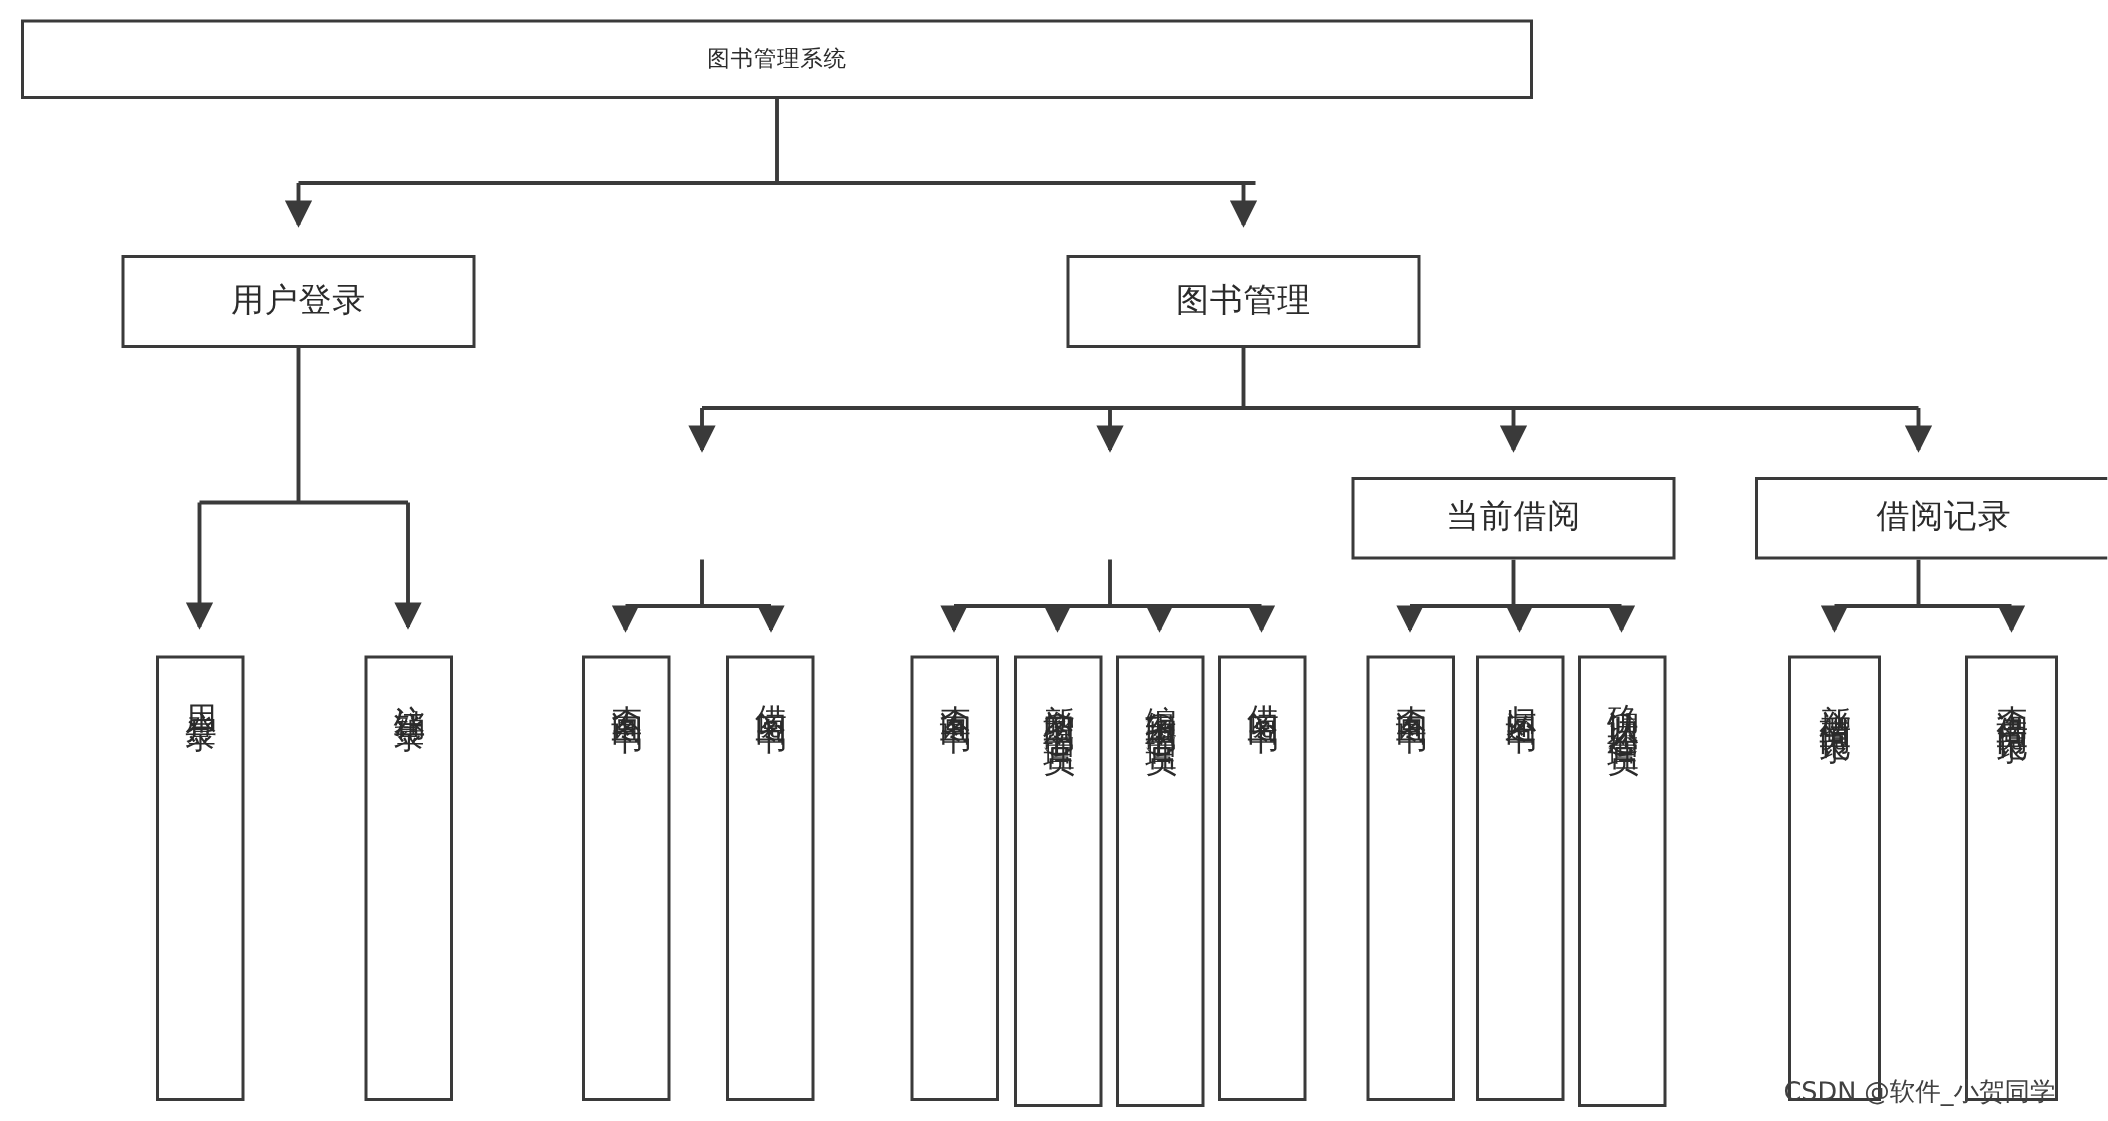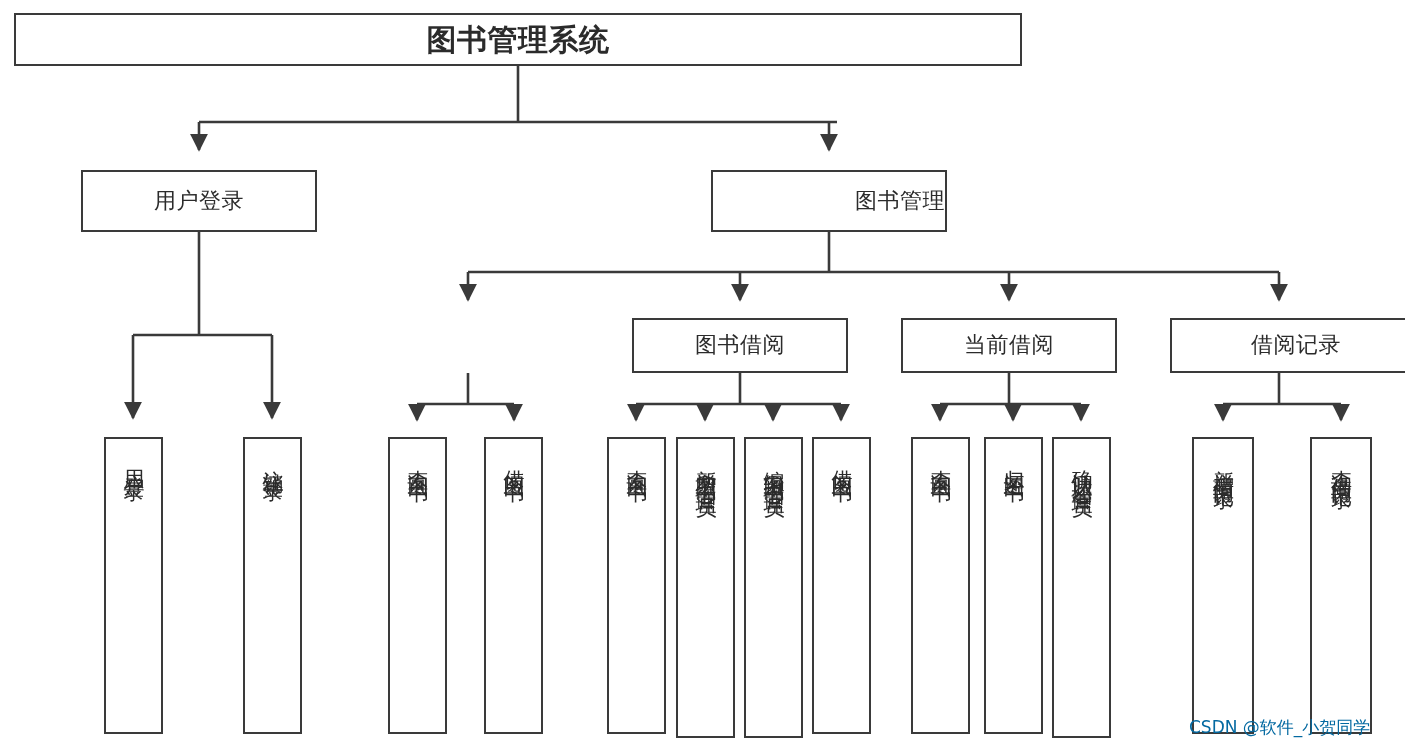--- a/index.html
+++ b/index.html
@@ -38,41 +38,40 @@
     line-height: 1.12;
     text-align: center;
     white-space: nowrap;
   }
   
   .node.h .label {
     font-size: 22px;
     letter-spacing: 0.5px;
   }
   .node.title .label {
-    font-size: 30px;
-    font-weight: bold;
+    font-size: 15px;
   }
   
   .node.v {
     align-items: flex-start;
     padding-top: 14px;
   }
   .node.v .label {
     writing-mode: vertical-rl;
     text-orientation: upright;
     font-size: 21px;
     letter-spacing: 4px;
     line-height: 1;
   }
   #watermark {
     position: absolute;
     left: 1189px;
     top: 716px;
     font-size: 17px;
-    color: #0369a1;
+    color: #404040;
     white-space: nowrap;
     z-index: 5;
     font-family: "DejaVu Sans", "Liberation Sans", sans-serif;
   }
 </style>
 </head>
 <body>
 
 <div id="canvas">
 
@@ -127,27 +126,24 @@
     </g>
   </svg>
 
   <div class="node h title" style="left:14px; top:13px; width:1008px; height:53px;">
     <span class="label">图书管理系统</span>
   </div>
 
   <div class="node h" style="left:81px; top:170px; width:236px; height:62px;">
     <span class="label">用户登录</span>
   </div>
-  <div class="node h" style="left:711px; top:170px; width:236px; height:62px;justify-content:flex-end;">
+  <div class="node h" style="left:711px; top:170px; width:236px; height:62px;">
     <span class="label">图书管理</span>
   </div>
 
-  <div class="node h" style="left:632px; top:318px; width:216px; height:55px;">
-    <span class="label">图书借阅</span>
-  </div>
   <div class="node h" style="left:901px; top:318px; width:216px; height:55px;">
     <span class="label">当前借阅</span>
   </div>
   <div class="node h" style="left:1170px; top:318px; width:252px; height:55px;">
     <span class="label">借阅记录</span>
   </div>
 
   <div class="node v" style="left:104px; top:437px; width:59px; height:297px;">
     <span class="label">用户登录</span>
   </div>

